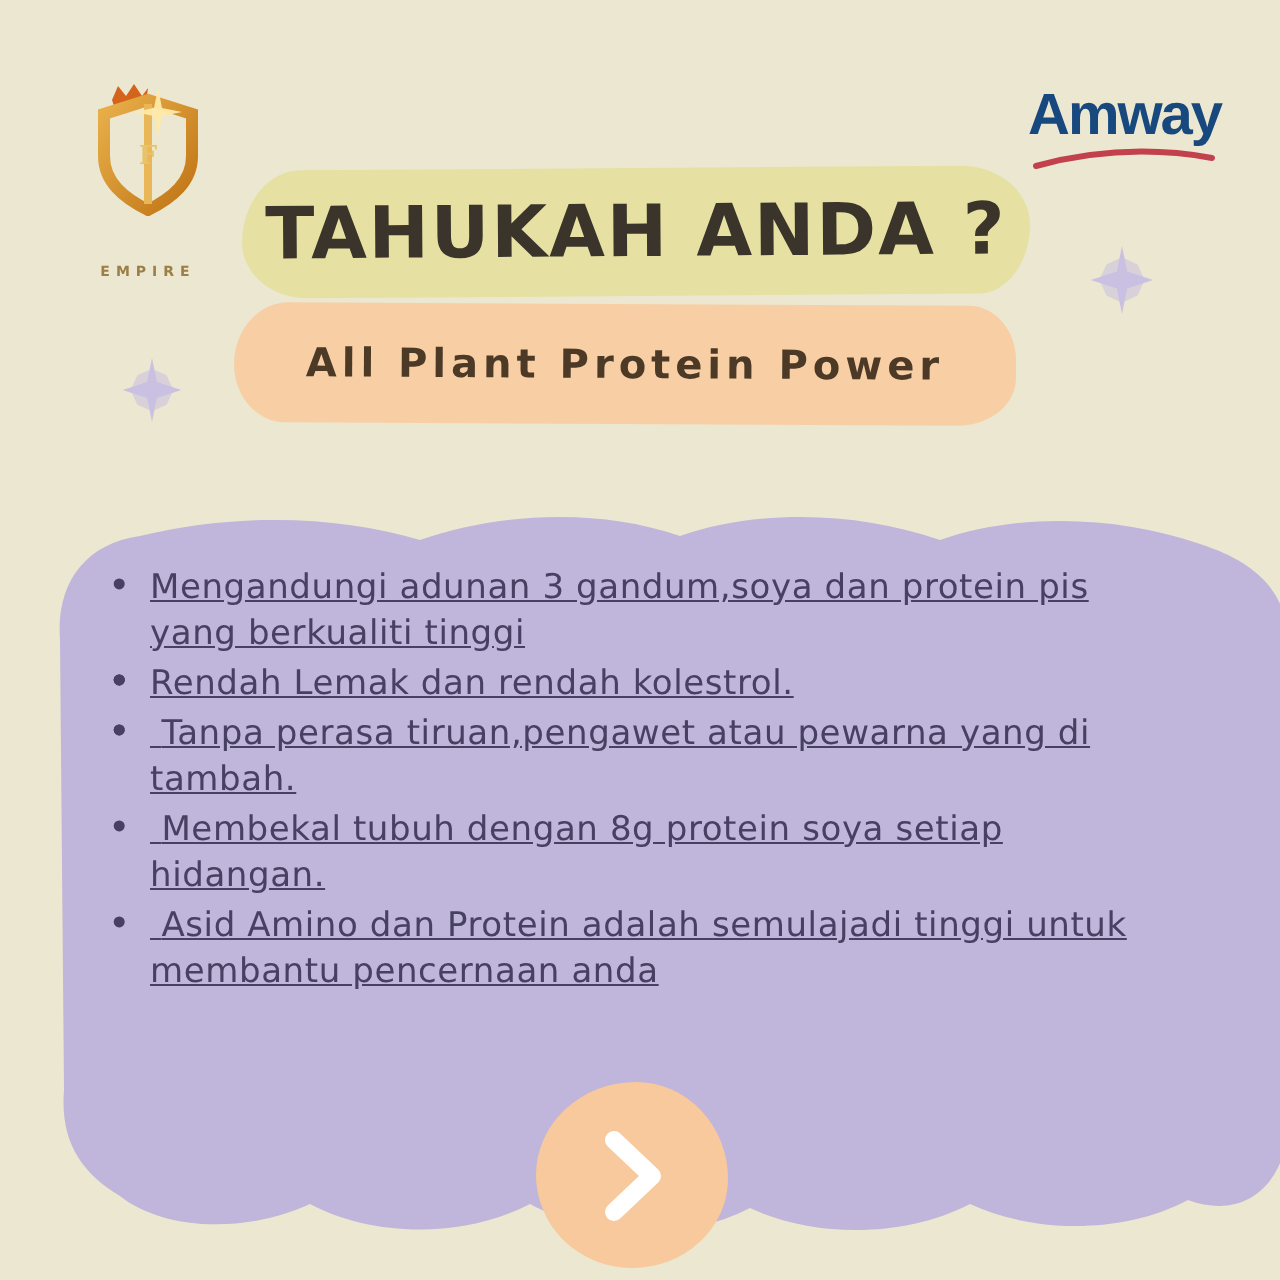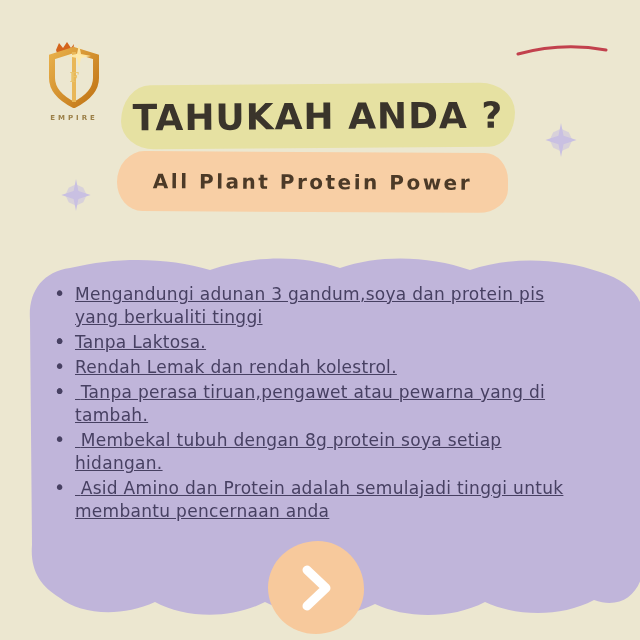--- a/index.html
+++ b/index.html
@@ -2,21 +2,21 @@
 <html><head>
 <meta charset="utf-8">
 <style>
   html,body{margin:0;padding:0;background:#ece7d0;}
   .canvas{
     position:relative;width:640px;height:640px;overflow:hidden;
     background:#ece7d0;font-family:"DejaVu Sans",sans-serif;
   }
   
   .empire{position:absolute;left:40px;top:38px;width:68px;text-align:center;}
-  .empire-label{margin-top:2px;font-size:7px;letter-spacing:3px;color:#9b7f47;font-weight:bold;}
+  .empire-label{margin-top:20px;font-size:7px;letter-spacing:3px;color:#9b7f47;font-weight:bold;}
   .amway{position:absolute;left:514px;top:44px;width:96px;text-align:center;}
   .amway-word{font-size:29px;font-weight:bold;color:#17497f;letter-spacing:-1px;
     font-family:"Liberation Sans",sans-serif;line-height:1;}
   .amway-swoosh{display:block;margin:1px auto 0;}
   
   .sparkle{position:absolute;}
   .sparkle-left{left:60px;top:178px;}
   .sparkle-right{left:544px;top:122px;}
   
   .title-blob{
@@ -85,20 +85,21 @@
       <polygon points="10,12 13,5 17,10 21,4 25,10 28,6 27,14 11,15" fill="#d4641c"></polygon>
       <path d="M28 12 L50 19 L50 40 C50 53 40 61 28 67 C16 61 6 53 6 40 L6 19 Z" fill="none" stroke="url(#gold)" stroke-width="6"></path>
       <rect x="26" y="14" width="4" height="50" fill="#e9b757"></rect>
       <polygon points="33,6 35,16 45,18 35,20 33,30 31,20 21,18 31,16" fill="#ffe9a8" opacity="0.95"></polygon>
       <text x="28" y="44" text-anchor="middle" font-size="13" font-family="DejaVu Serif, serif" fill="#e9c36a" font-weight="bold">F</text>
     </svg>
     <div class="empire-label">EMPIRE</div>
   </div>
 
   <div class="amway">
+    <span class="amway-word">Amway</span>
     <svg class="amway-swoosh" width="92" height="12" viewBox="0 0 92 12">
       <path d="M2 9 Q 46 -3 90 5" fill="none" stroke="#c2414d" stroke-width="3" stroke-linecap="round"></path>
     </svg>
   </div>
 
   <svg class="sparkle sparkle-left" width="32" height="34" viewBox="0 0 24 24">
     <path fill="#c9c0e2" d="M12 0 L13.8 9 L23 12 L13.8 15 L12 24 L10.2 15 L1 12 L10.2 9 Z"></path>
     <path fill="#c9c0e2" d="M12 4 L17.5 6.5 L20 12 L17.5 17.5 L12 20 L6.5 17.5 L4 12 L6.5 6.5 Z" opacity="0.55"></path>
   </svg>
   <svg class="sparkle sparkle-right" width="34" height="36" viewBox="0 0 24 24">
@@ -118,21 +119,20 @@
     <li>
       <span class="marker">•</span>
       <span class="btext">Mengandungi adunan 3 gandum,soya dan protein pis
 yang berkualiti tinggi</span>
     </li>
     <li>
       <span class="marker">•</span>
     </li>
     <li>
       <span class="marker">•</span>
-      <span class="btext">Tanpa Laktosa.</span>
     </li>
     <li>
       <span class="marker">•</span>
       <span class="btext">Rendah Lemak dan rendah kolestrol.</span>
     </li>
     <li>
       <span class="marker">•</span>
     </li>
     <li>
       <span class="marker">•</span>

